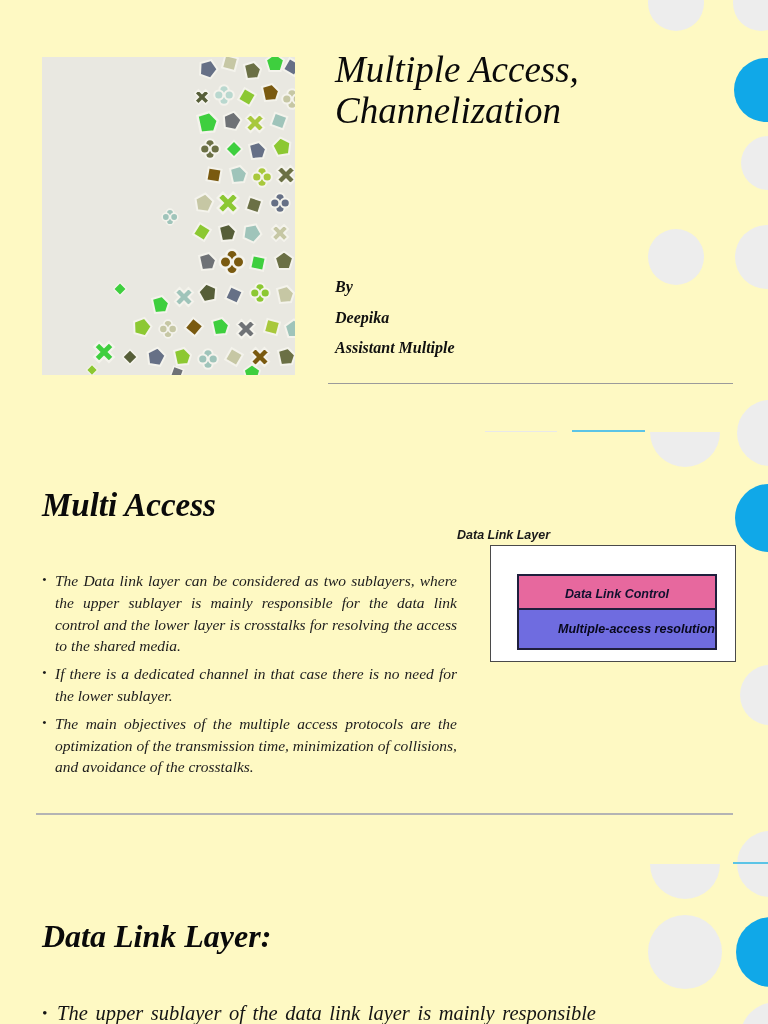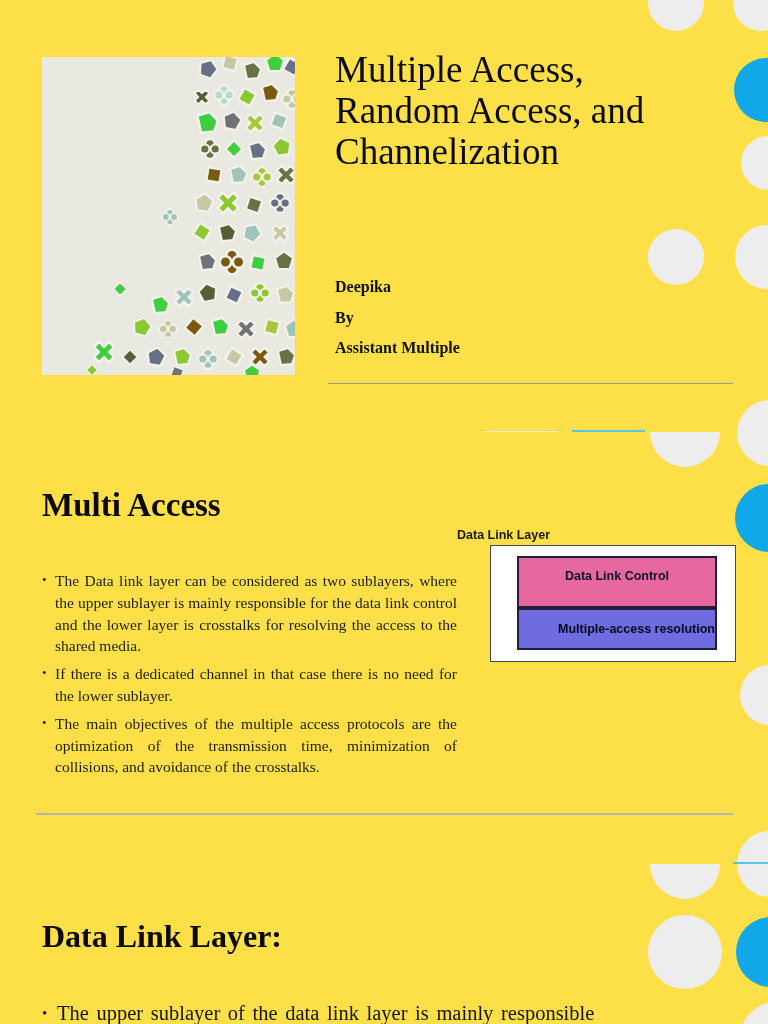--- a/index.html
+++ b/index.html
@@ -1,18 +1,18 @@
 <!DOCTYPE html>
 <html><head>
 <meta charset="utf-8">
 <style>
   html,body{margin:0;padding:0;background:#fff;}
   .page{
-    position:relative;width:768px;height:1024px;background:#fde047;
-    overflow:hidden;font-family:"Liberation Serif",serif;color:#111;
+    position:relative;width:768px;height:1024px;background:#fef9c3;
+    overflow:hidden;font-family:"Liberation Serif",serif;color:#111;font-style:italic;
   }
   
   .circ{position:absolute;border-radius:50%;}
   .halfcirc{position:absolute;border-radius:0 0 999px 999px;}
   .hline{position:absolute;}
 
   
   .artwork{position:absolute;left:42px;top:57px;width:253px;height:318px;}
   .deck-title{position:absolute;left:335px;top:49px;width:410px;margin:0;
     font-size:37px;line-height:41px;font-weight:400;color:#0a0a0a;}
@@ -33,21 +33,21 @@
   .bullet{position:relative;margin:0 0 6px 0;padding-left:13px;
     font-size:15.5px;line-height:21.8px;text-align:justify;color:#1c1c1c;}
   .bullet .dot{position:absolute;left:0;top:-1px;font-size:13px;}
   .diagram-label{position:absolute;left:453px;top:524px;margin:4px;
     font-family:"Liberation Sans",sans-serif;font-weight:700;font-size:12.5px;color:#1a1a1a;}
   .diagram-frame{position:absolute;left:490px;top:545px;width:246px;height:117px;
     background:#fff;border:1px solid #4a4a4a;box-sizing:border-box;}
   .dbox{position:absolute;left:26px;width:200px;box-sizing:border-box;
     border:2px solid #1f1f3d;font-family:"Liberation Sans",sans-serif;
     font-weight:700;font-size:12.5px;text-align:center;color:#10102e;}
-  .dbox-1{top:10px;height:52px;line-height:37px;}
+  .dbox-1{top:28px;height:52px;line-height:37px;}
   .dbox-2{top:62px;height:42px;line-height:38px;color:#08081c;}
   .rule-2{left:36px;top:813px;width:697px;height:2px;background:#b4b4b4;}
 
   
   .s3-heading{position:absolute;left:42px;top:918px;margin:0;
     font-size:32px;font-weight:700;color:#0a0a0a;}
   .s3-bullet{position:absolute;left:42px;top:999px;width:660px;margin:0;
     padding-left:15px;font-size:20.5px;line-height:28px;color:#141414;word-spacing:2.5px;}
   .s3-bullet .dot{position:absolute;left:0;top:0;font-size:15px;}
 </style>
@@ -153,27 +153,26 @@
       <use href="#plus" transform="translate(218,300) rotate(45)" fill="#7a5a10"></use>
       <use href="#blob" transform="translate(244,300)" fill="#6b7045"></use>
       <use href="#sq" transform="translate(50,313) rotate(45) scale(0.6)" fill="#8cc832"></use>
       <use href="#sq" transform="translate(135,316) rotate(20) scale(0.8)" fill="#6f7276"></use>
       <use href="#pent" transform="translate(210,316) scale(0.9)" fill="#3ecf3e"></use>
     </g>
   </svg>
 
   <h1 class="deck-title">
     <span>Multiple Access,</span>
-    <span>Random Access, and</span>
     <span>Channelization</span>
   </h1>
 
   <div class="byline">
+    <div>By</div>
     <div>Deepika</div>
-    <div>By</div>
     <div>Assistant Multiple</div>
   </div>
 
   <div class="hline rule-1"></div>
 
   <h2 class="s2-heading">Multi Access</h2>
 
   <div class="bullets">
     <p class="bullet">
       <span class="dot">•</span>

